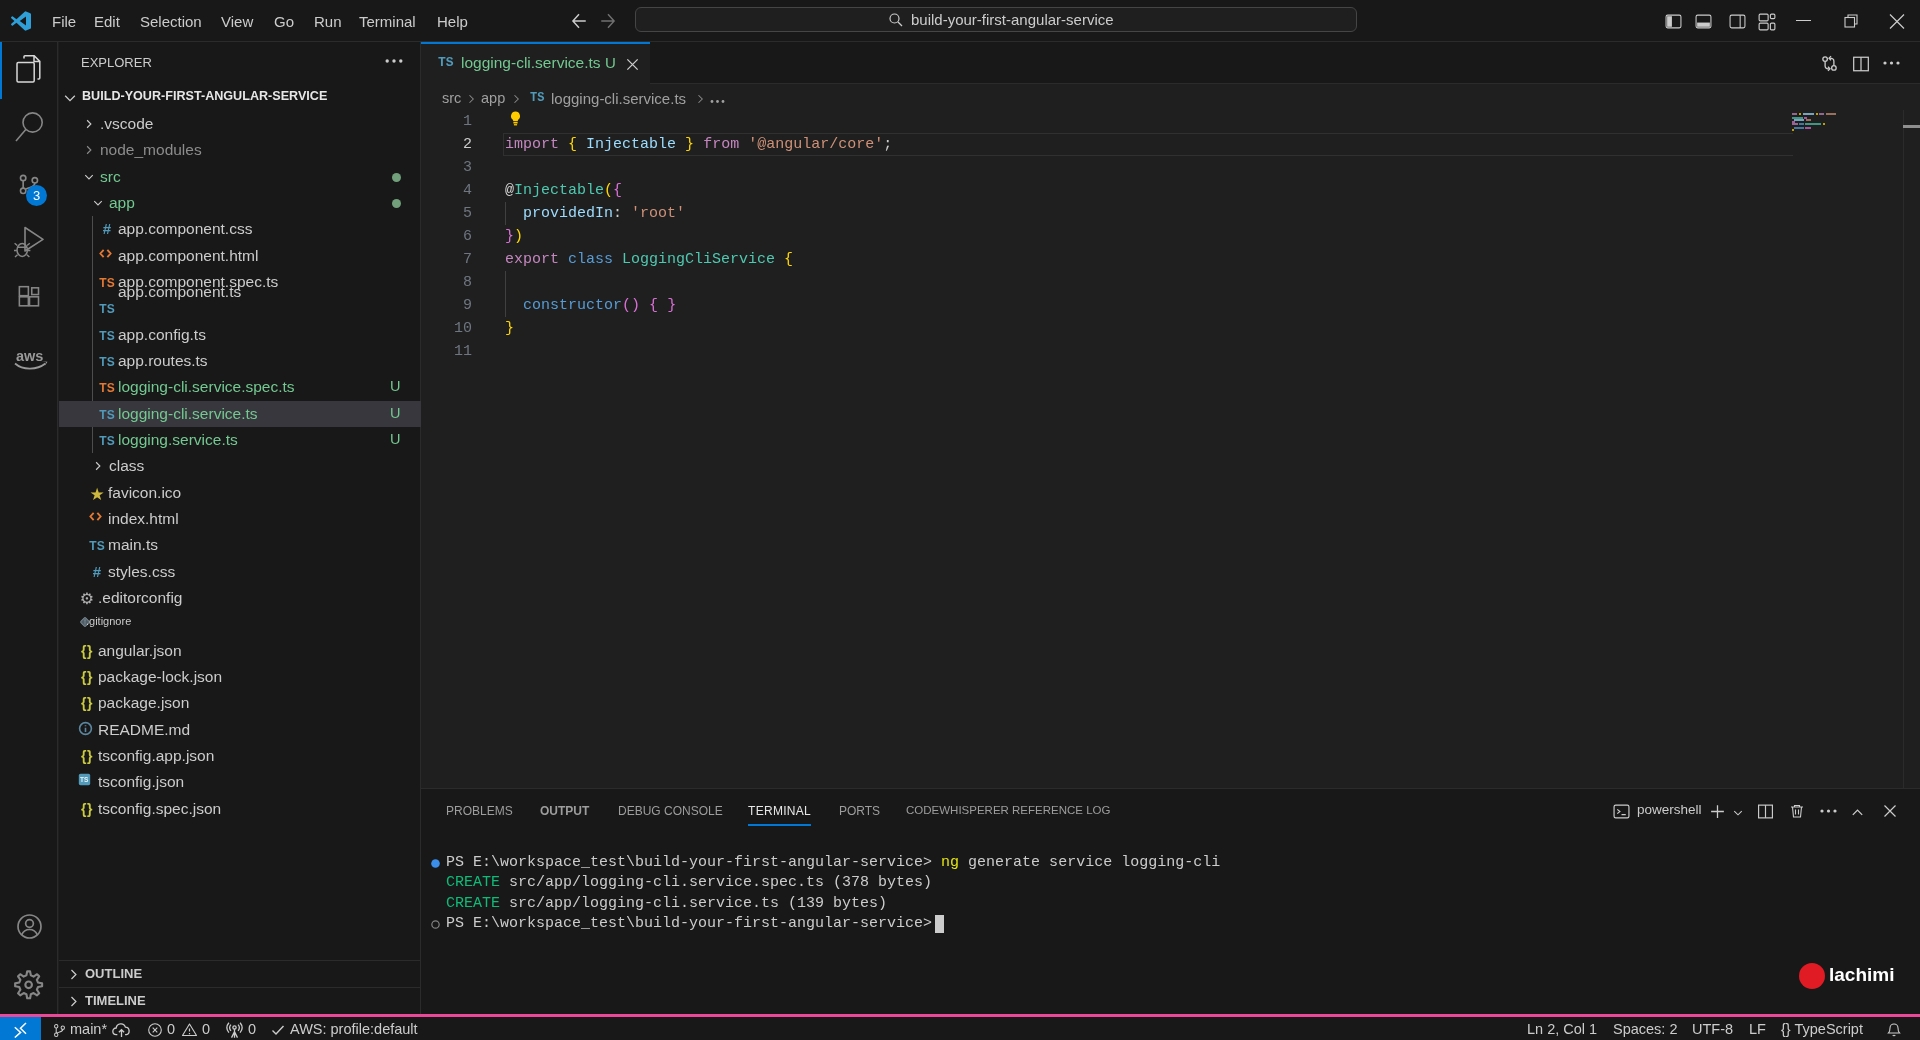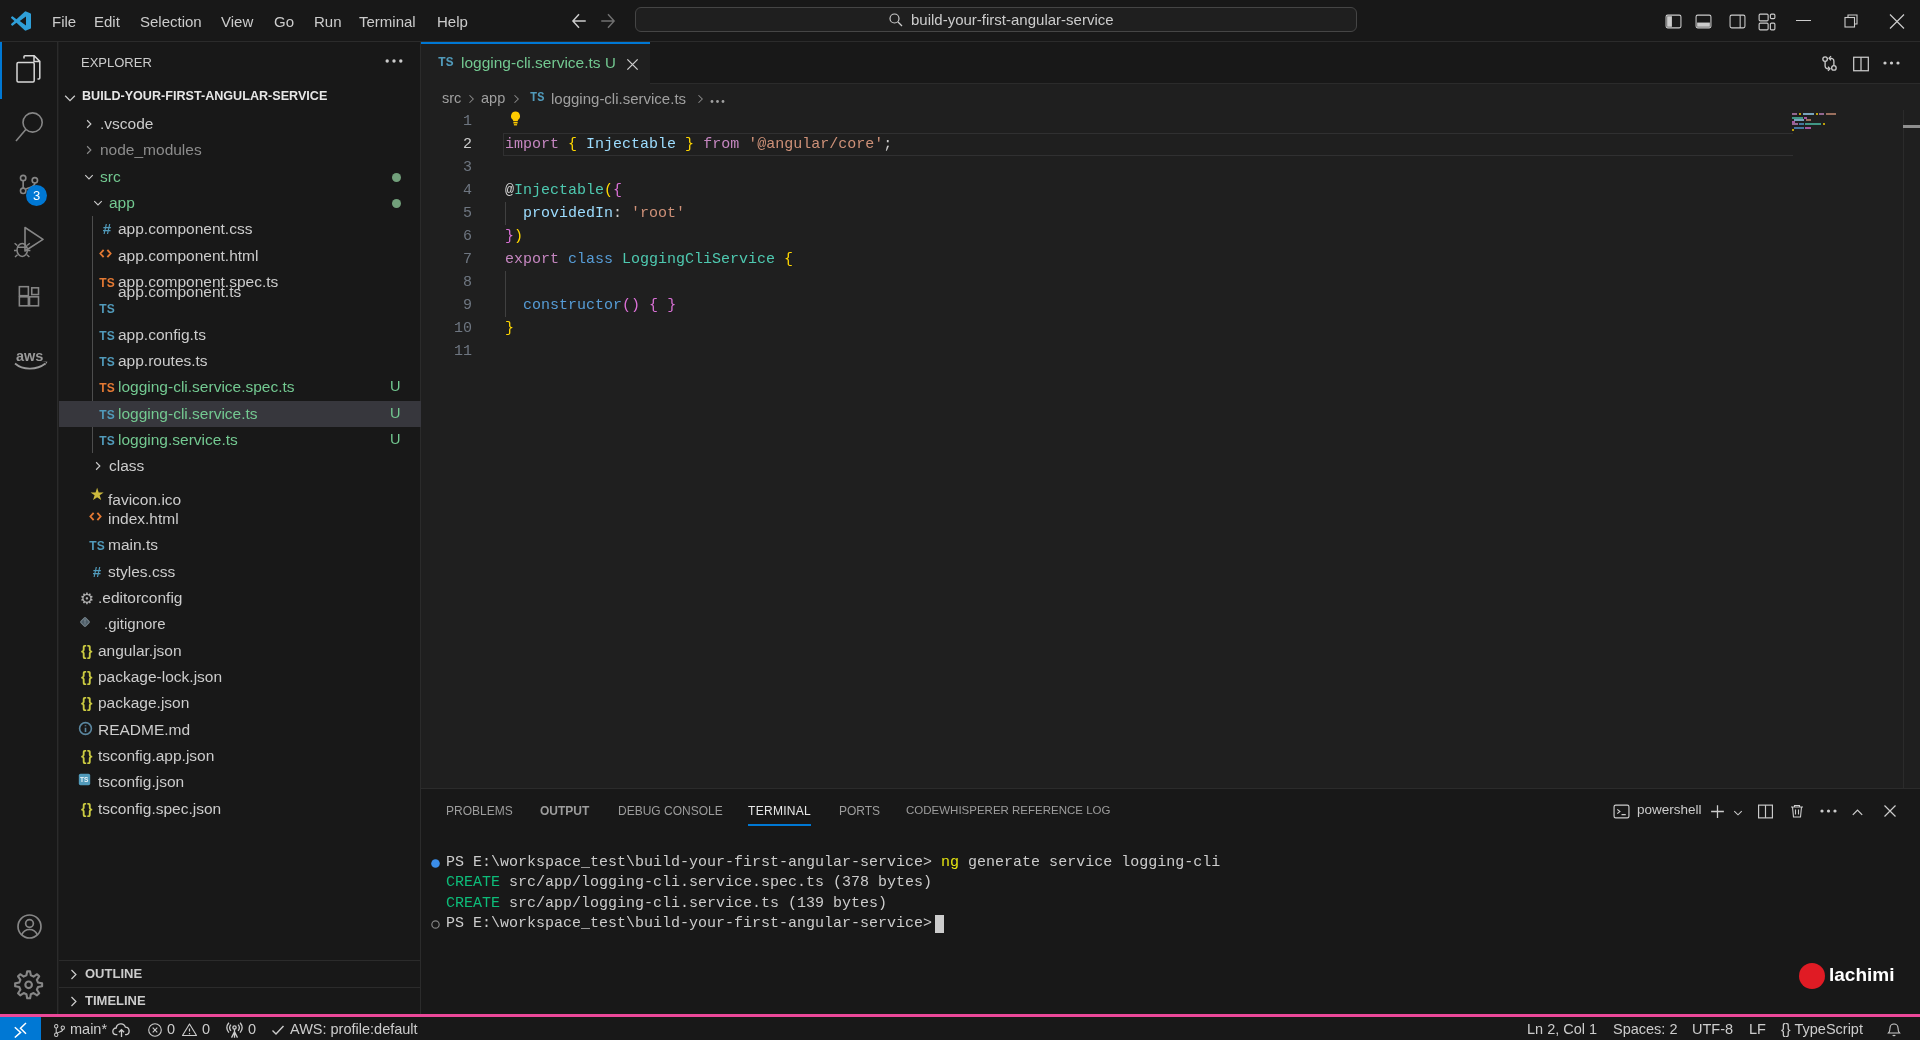--- a/index.html
+++ b/index.html
@@ -182,41 +182,41 @@
     <div class="abs" style="left:118px;top:404.63px;font-size:15.5px;color:#73c991;">logging-cli.service.ts</div>
     <div class="abs" style="left:390px;top:404.63px;font-size:14.5px;color:#73c991;">U</div>
     <div class="abs" style="left:98px;top:430.96px;width:18px;text-align:center;"><span style="color:#519aba;font-weight:bold;font-size:12px;">TS</span></div>
     <div class="abs" style="left:118px;top:430.96px;font-size:15.5px;color:#73c991;text-align:right;">logging.service.ts</div>
     <div class="abs" style="left:390px;top:430.96px;font-size:14.5px;color:#73c991;">U</div>
     <svg class="abs" style="left:92px;top:460.28999999999996px;" width="12" height="12" viewBox="0 0 16 16">
       <path d="M5.5 3 L10.5 8 L5.5 13" fill="none" stroke="#cccccc" stroke-width="1.5"></path>
     </svg>
     <div class="abs" style="left:109px;top:457.28999999999996px;font-size:15.5px;color:#cccccc;">class</div>
     <div class="abs" style="left:88px;top:483.62px;width:18px;text-align:center;"><span style="color:#ccb93d;font-size:17px;">★</span></div>
-    <div class="abs" style="left:108px;top:483.62px;font-size:15.5px;color:#cccccc;margin-top:7px;">favicon.ico</div>
+    <div class="abs" style="left:108px;top:483.62px;font-size:15.5px;color:#cccccc;">favicon.ico</div>
     <div class="abs" style="left:88px;top:509.95px;width:18px;text-align:center;">
       <svg width="15" height="13" viewBox="0 0 16 14" style="vertical-align:-2px;">
         <path d="M6 3 L2.5 7 L6 11 M10 3 L13.5 7 L10 11" fill="none" stroke="#e37933" stroke-width="2"></path>
       </svg>
     </div>
     <div class="abs" style="left:108px;top:509.95px;font-size:15.5px;color:#cccccc;">index.html</div>
     <div class="abs" style="left:88px;top:536.28px;width:18px;text-align:center;"><span style="color:#519aba;font-weight:bold;font-size:12px;">TS</span></div>
     <div class="abs" style="left:108px;top:536.28px;font-size:15.5px;color:#cccccc;">main.ts</div>
     <div class="abs" style="left:88px;top:562.6099999999999px;width:18px;text-align:center;"><span style="color:#519aba;font-weight:bold;font-size:15px;">#</span></div>
     <div class="abs" style="left:108px;top:562.6099999999999px;font-size:15.5px;color:#cccccc;">styles.css</div>
     <div class="abs" style="left:78px;top:588.9399999999999px;width:18px;text-align:center;"><span style="color:#b0b0b0;font-size:16px;">⚙</span></div>
     <div class="abs" style="left:98px;top:588.9399999999999px;font-size:15.5px;color:#cccccc;">.editorconfig</div>
     <div class="abs" style="left:78px;top:615.27px;width:18px;text-align:center;">
       <svg width="14" height="14" viewBox="0 0 16 16" style="vertical-align:-2px;">
         <rect x="4.2" y="4.2" width="7.6" height="7.6" rx="1" transform="rotate(45 8 8)" fill="#4e5d68" stroke="#7a8890" stroke-width="1.1"></rect>
         <circle cx="8" cy="5.8" r="1" fill="#7a8890"></circle>
         <path d="M8 6.8 V11" stroke="#7a8890" stroke-width="1"></path>
       </svg>
     </div>
-    <div class="abs" style="left:104px;top:615.27px;font-size:15px;color:#cccccc;">.gitignore</div>
+    <div class="abs" style="left:86px;top:615.27px;font-size:11px;color:#cccccc;">.gitignore</div>
     <div class="abs" style="left:78px;top:641.5999999999999px;width:18px;text-align:center;"><span style="color:#cbcb41;font-weight:bold;font-size:14px;letter-spacing:0.5px;">{}</span></div>
     <div class="abs" style="left:98px;top:641.5999999999999px;font-size:15.5px;color:#cccccc;">angular.json</div>
     <div class="abs" style="left:78px;top:667.93px;width:18px;text-align:center;"><span style="color:#cbcb41;font-weight:bold;font-size:14px;letter-spacing:0.5px;">{}</span></div>
     <div class="abs" style="left:98px;top:667.93px;font-size:15.5px;color:#cccccc;">package-lock.json</div>
     <div class="abs" style="left:78px;top:694.26px;width:18px;text-align:center;"><span style="color:#cbcb41;font-weight:bold;font-size:14px;letter-spacing:0.5px;">{}</span></div>
     <div class="abs" style="left:98px;top:694.26px;font-size:15.5px;color:#cccccc;">package.json</div>
     <div class="abs" style="left:78px;top:720.5899999999999px;width:18px;text-align:center;">
       <svg width="15" height="15" viewBox="0 0 16 16" style="vertical-align:-2px;">
         <circle cx="8" cy="8" r="6.3" fill="none" stroke="#5b87a0" stroke-width="1.7"></circle>
         <path d="M8 4.4 V5.6 M8 7.2 V11.6" stroke="#5b87a0" stroke-width="1.7"></path>

